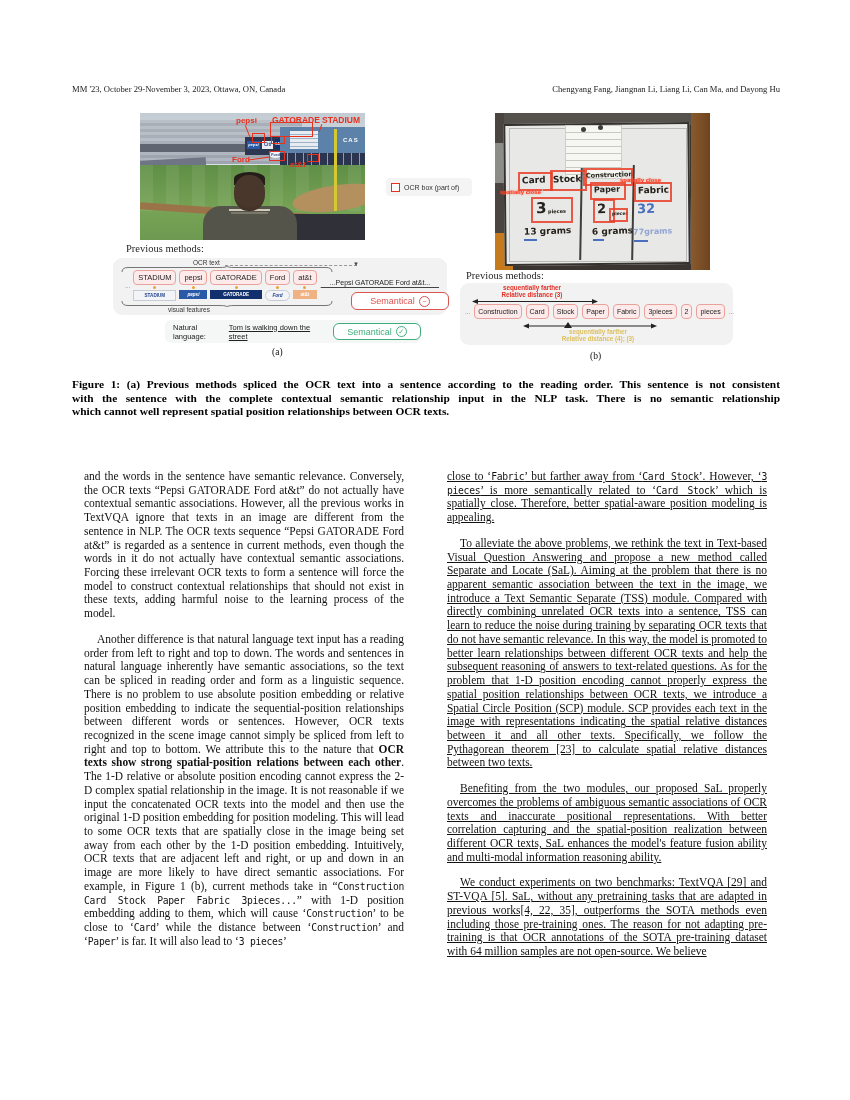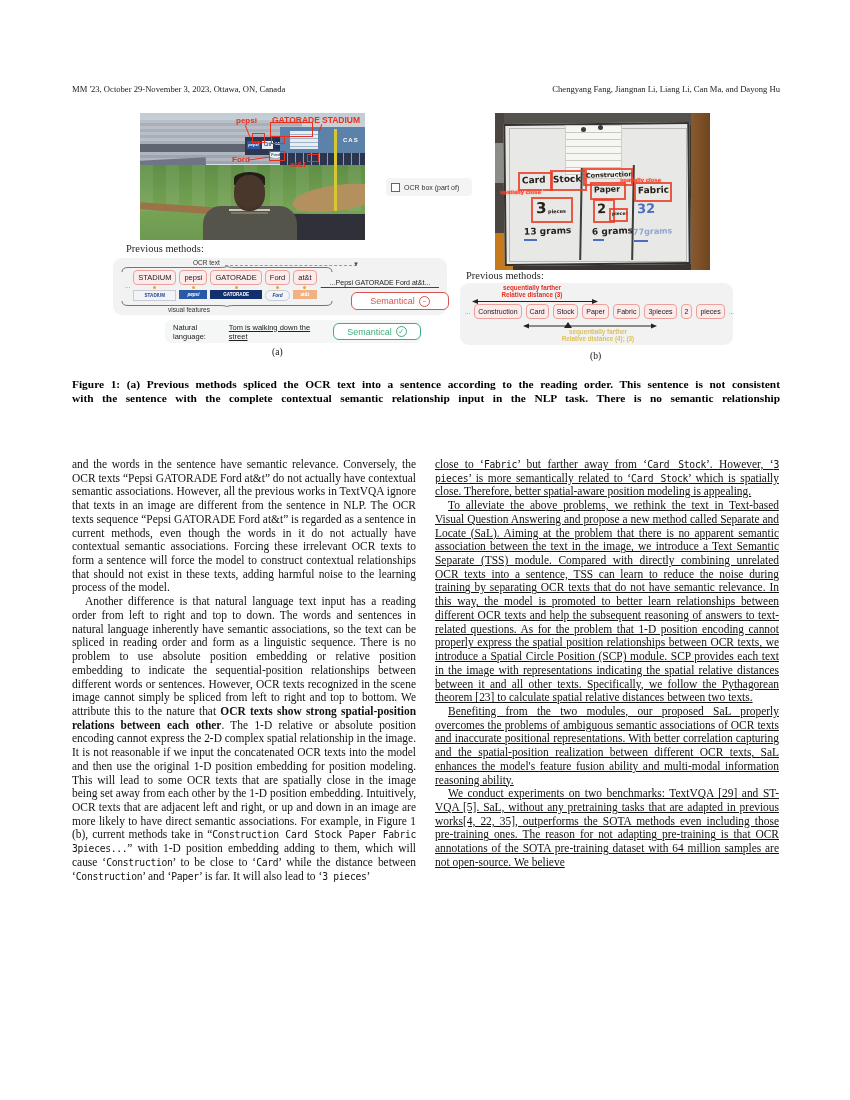--- a/index.html
+++ b/index.html
@@ -118,21 +118,21 @@
          border:1px solid var(--pink-border);border-radius:4px;padding:3px 3px;white-space:nowrap;}
   .arrsvg{position:absolute;}
   
   .caption{position:absolute;left:72px;top:378px;width:708px;font-weight:bold;font-size:11.4px;color:#000;}
   .cap-line{text-align:justify;text-align-last:justify;line-height:13.6px;}
   .cap-last{text-align:left;text-align-last:left;}
   
   .col{position:absolute;top:458px;width:344px;font-size:11.45px;line-height:13.72px;text-align:justify;color:#111;}
   .col-l{left:72px;}
   .col-r{left:435px;text-decoration:underline;}
-  .col p{margin:0;}
+  .col p{margin:12px;}
   .col p.indent{text-indent:13px;}
   .run-bold{font-weight:bold;}
   .run-mono{font-family:"DejaVu Sans Mono",monospace;font-size:9.7px;letter-spacing:-.3px;}
 </style>
 </head>
 <body>
 
 <div class="page">
 
   <div class="hdr">
@@ -325,20 +325,21 @@
     <div class="seq-yel">
       <div>sequentially farther</div>
       <div>Relative distance (4); (3)</div>
     </div>
   </div>
   <div class="tag" style="left:590px;top:351px;">(b)</div>
 
   <div class="caption">
     <div class="cap-line">Figure 1: (a) Previous methods spliced the OCR text into a sentence according to the reading order. This sentence is not consistent</div>
     <div class="cap-line">with the sentence with the complete contextual semantic relationship input in the NLP task. There is no semantic relationship</div>
+    <div class="cap-line cap-last">which cannot well represent spatial position relationships between OCR texts.</div>
   </div>
 
   <div class="col col-l">
     <p><span>and the words in the sentence have semantic relevance. Conversely, the OCR texts “Pepsi GATORADE Ford at&amp;t” do not actually have contextual semantic associations. However, all the previous works in TextVQA ignore that texts in an image are different from the sentence in NLP. The OCR texts sequence “Pepsi GATORADE Ford at&amp;t” is regarded as a sentence in current methods, even though the words in it do not actually have contextual semantic associations. Forcing these irrelevant OCR texts to form a sentence will force the model to construct contextual relationships that should not exist in these texts, adding harmful noise to the learning process of the model.</span></p>
     <p class="indent"><span>Another difference is that natural language text input has a reading order from left to right and top to down. The words and sentences in natural language inherently have semantic associations, so the text can be spliced in reading order and form as a linguistic sequence. There is no problem to use absolute position embedding or relative position embedding to indicate the sequential-position relationships between different words or sentences. However, OCR texts recognized in the scene image cannot simply be spliced from left to right and top to bottom. We attribute this to the nature that </span><span class="run-bold">OCR texts show strong spatial-position relations between each other</span><span>. The 1-D relative or absolute position encoding cannot express the 2-D complex spatial relationship in the image. It is not reasonable if we input the concatenated OCR texts into the model and then use the original 1-D position embedding for position modeling. This will lead to some OCR texts that are spatially close in the image being set away from each other by the 1-D position embedding. Intuitively, OCR texts that are adjacent left and right, or up and down in an image are more likely to have direct semantic associations. For example, in Figure 1 (b), current methods take in “</span><span class="run-mono">Construction Card Stock Paper Fabric 3pieces...</span><span>” with 1-D position embedding adding to them, which will cause ‘</span><span class="run-mono">Construction</span><span>’ to be close to ‘</span><span class="run-mono">Card</span><span>’ while the distance between ‘</span><span class="run-mono">Construction</span><span>’ and ‘</span><span class="run-mono">Paper</span><span>’ is far. It will also lead to ‘</span><span class="run-mono">3 pieces</span><span>’</span></p>
   </div>
   <div class="col col-r">
     <p><span>close to ‘</span><span class="run-mono">Fabric</span><span>’ but farther away from ‘</span><span class="run-mono">Card Stock</span><span>’. However, ‘</span><span class="run-mono">3 pieces</span><span>’ is more semantically related to ‘</span><span class="run-mono">Card Stock</span><span>’ which is spatially close. Therefore, better spatial-aware position modeling is appealing.</span></p>
     <p class="indent"><span>To alleviate the above problems, we rethink the text in Text-based Visual Question Answering and propose a new method called Separate and Locate (SaL). Aiming at the problem that there is no apparent semantic association between the text in the image, we introduce a Text Semantic Separate (TSS) module. Compared with directly combining unrelated OCR texts into a sentence, TSS can learn to reduce the noise during training by separating OCR texts that do not have semantic relevance. In this way, the model is promoted to better learn relationships between different OCR texts and help the subsequent reasoning of answers to text-related questions. As for the problem that 1-D position encoding cannot properly express the spatial position relationships between OCR texts, we introduce a Spatial Circle Position (SCP) module. SCP provides each text in the image with representations indicating the spatial relative distances between it and all other texts. Specifically, we follow the Pythagorean theorem [23] to calculate spatial relative distances between two texts.</span></p>
     <p class="indent"><span>Benefiting from the two modules, our proposed SaL properly overcomes the problems of ambiguous semantic associations of OCR texts and inaccurate positional representations. With better correlation capturing and the spatial-position realization between different OCR texts, SaL enhances the model's feature fusion ability and multi-modal information reasoning ability.</span></p>

